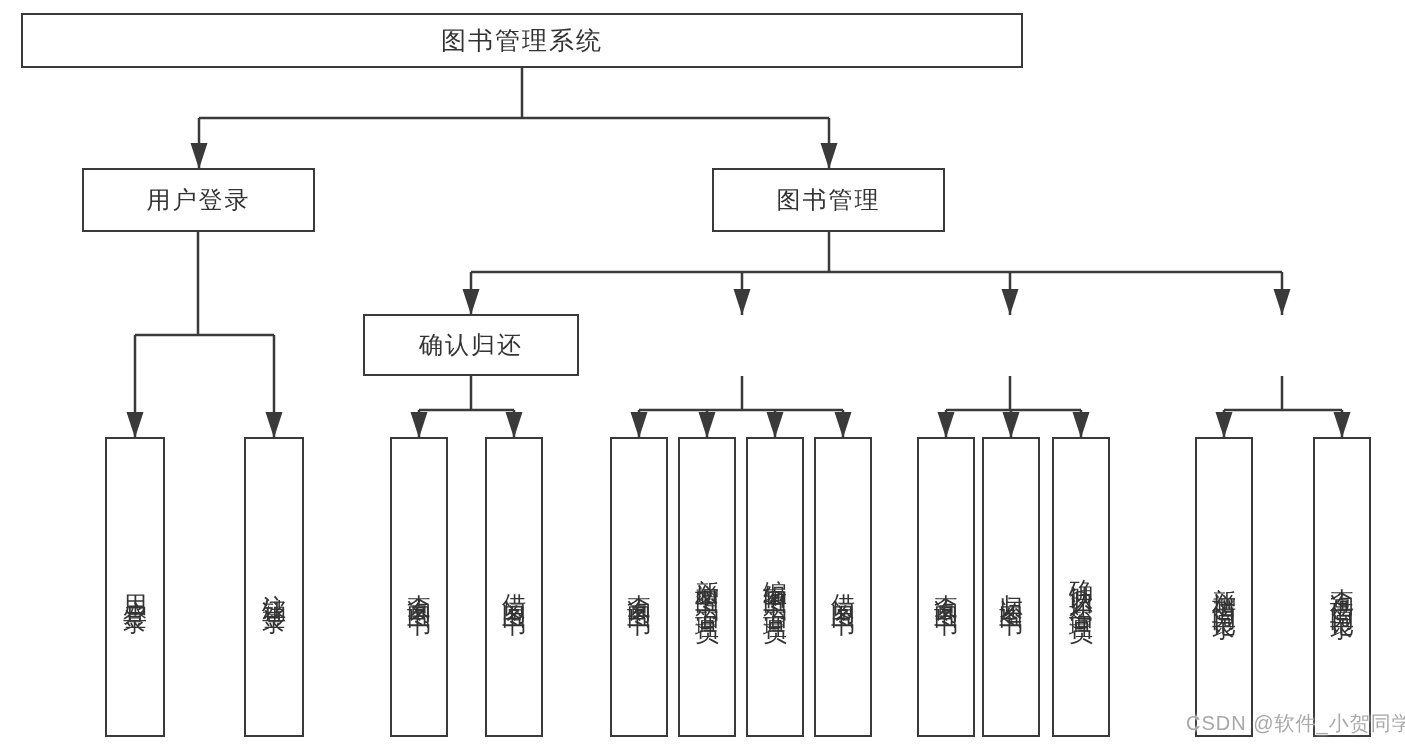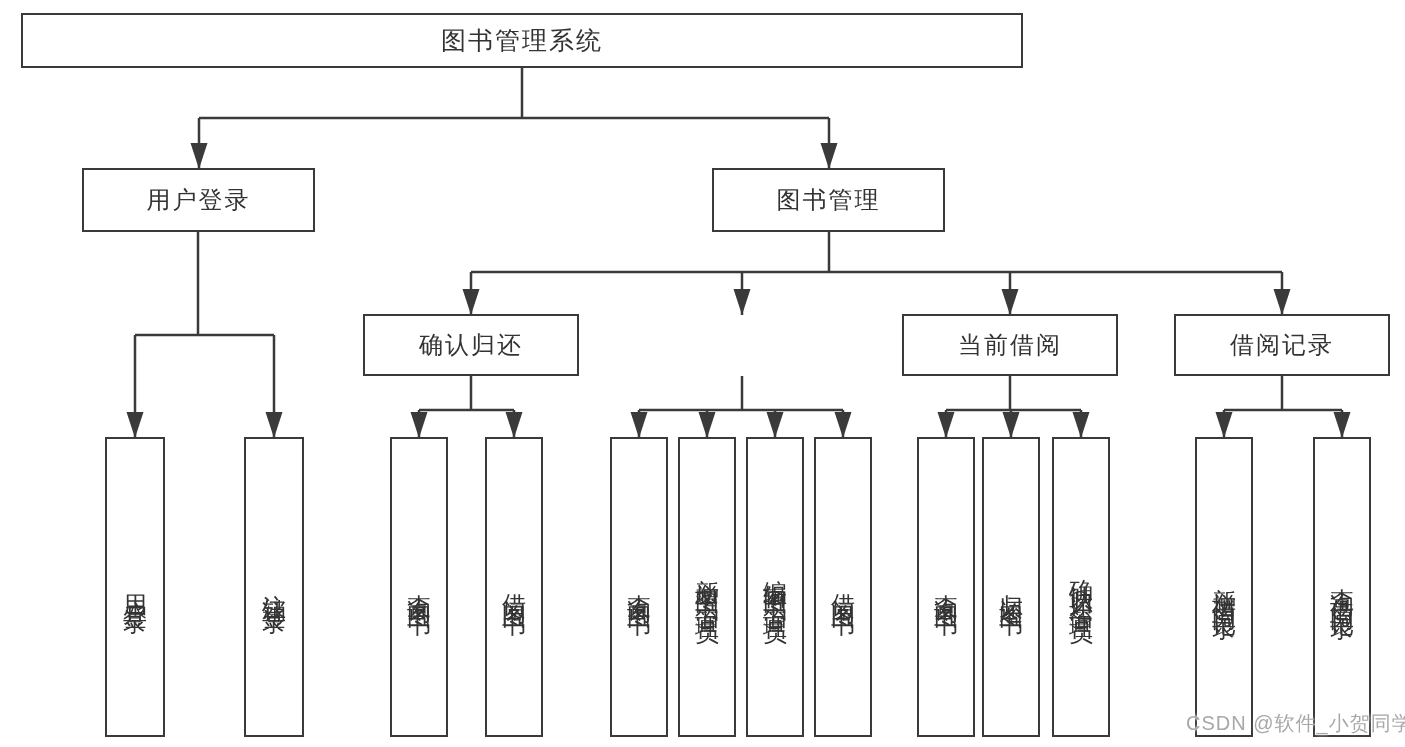--- a/index.html
+++ b/index.html
@@ -65,22 +65,20 @@
       <use href="#ah" transform="translate(1342,438)"></use>
     </g>
   </svg>
 
   <div class="node root" style="left:21px;top:13px;width:1002px;height:55px;">图书管理系统</div>
 
   <div class="node" style="left:82px;top:168px;width:233px;height:64px;">用户登录</div>
   <div class="node" style="left:712px;top:168px;width:233px;height:64px;">图书管理</div>
 
   <div class="node" style="left:363px;top:314px;width:216px;height:62px;">确认归还</div>
-  <div class="node" style="left:902px;top:314px;width:216px;height:62px;">当前借阅</div>
-  <div class="node" style="left:1174px;top:314px;width:216px;height:62px;">借阅记录</div>
 
   <div class="node leaf" style="left:105px;top:437px;width:60px;height:300px;">
       <span>用户登录</span>
     </div>
   <div class="node leaf" style="left:244px;top:437px;width:60px;height:300px;">
       <span>注销登录</span>
     </div>
 
   <div class="node leaf" style="left:390px;top:437px;width:58px;height:300px;">
       <span>查询图书</span>

